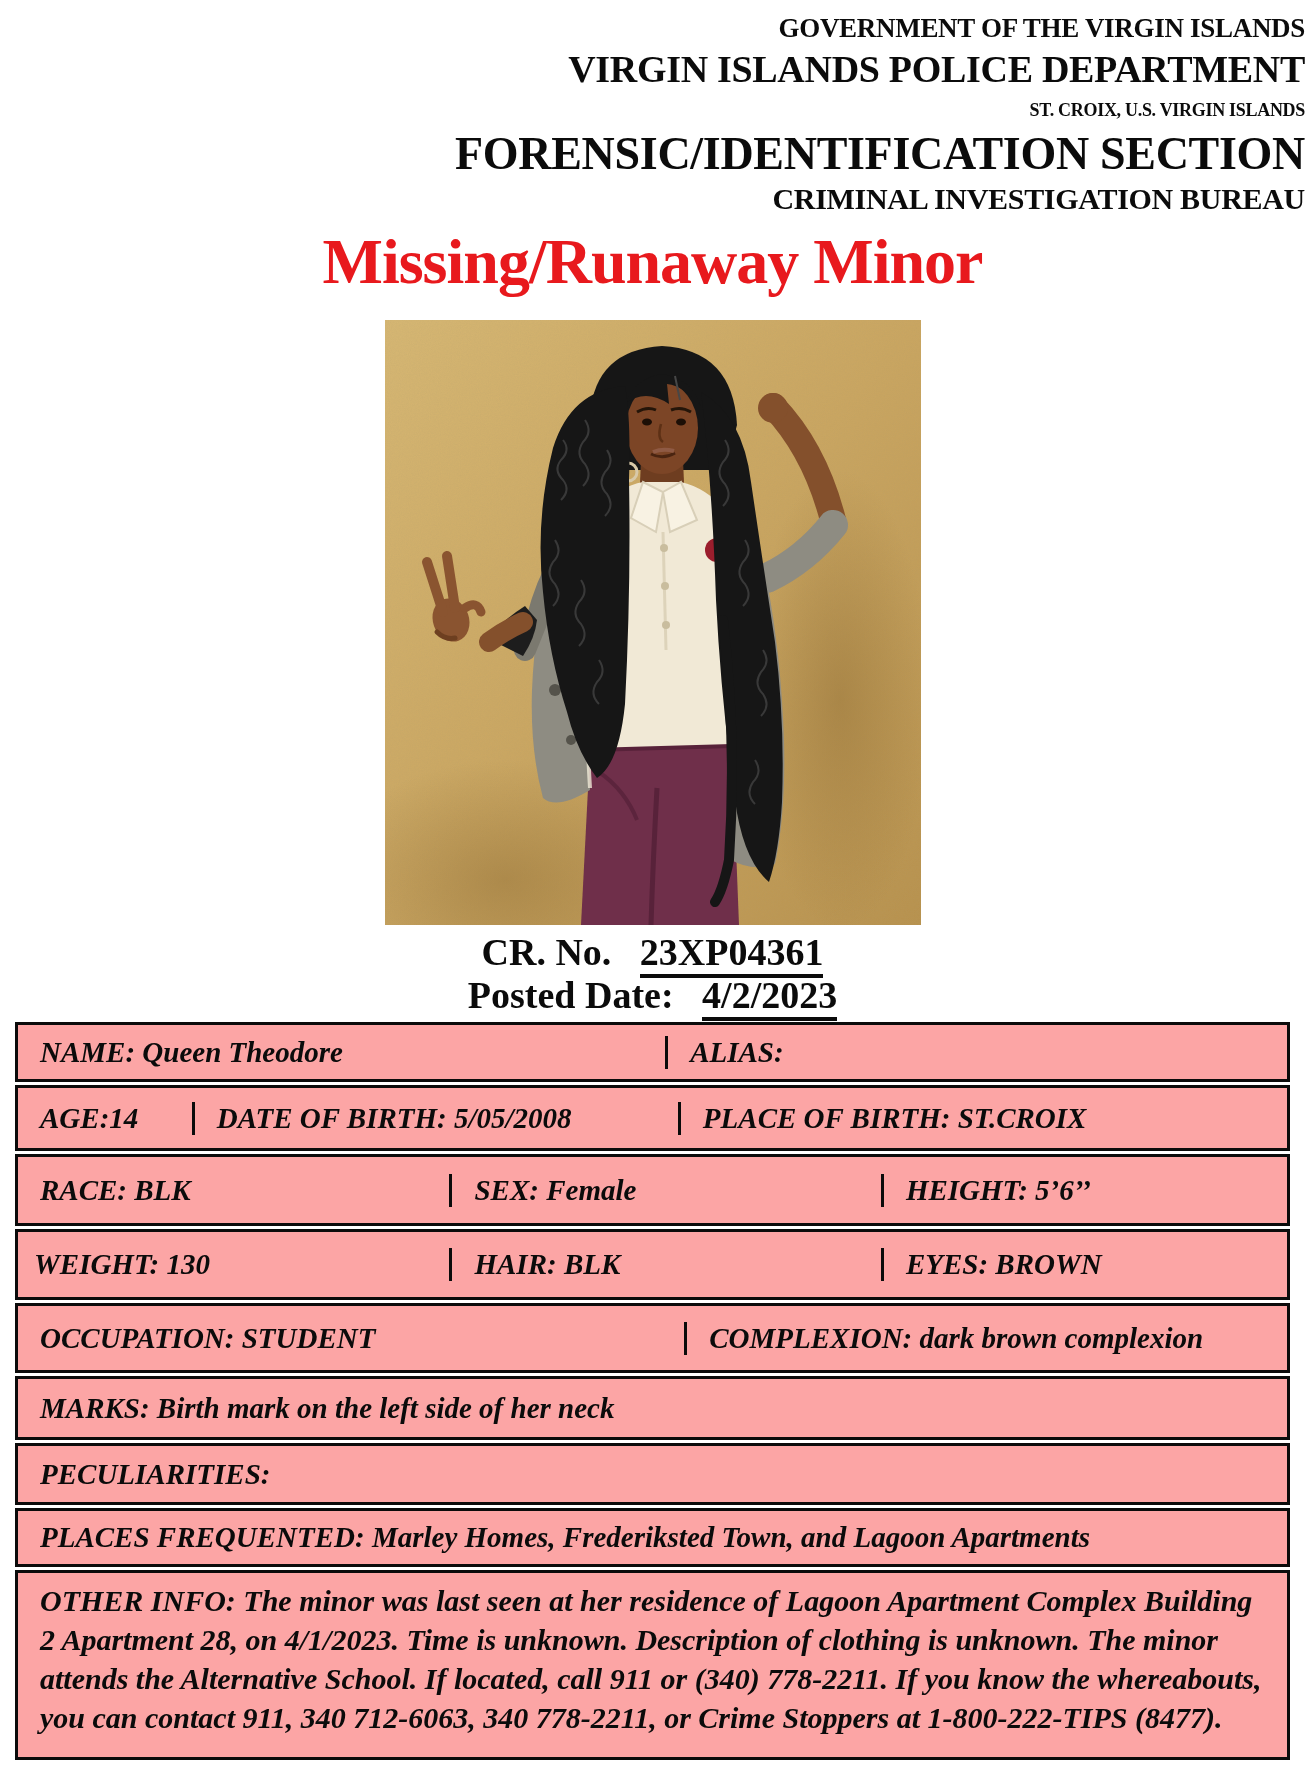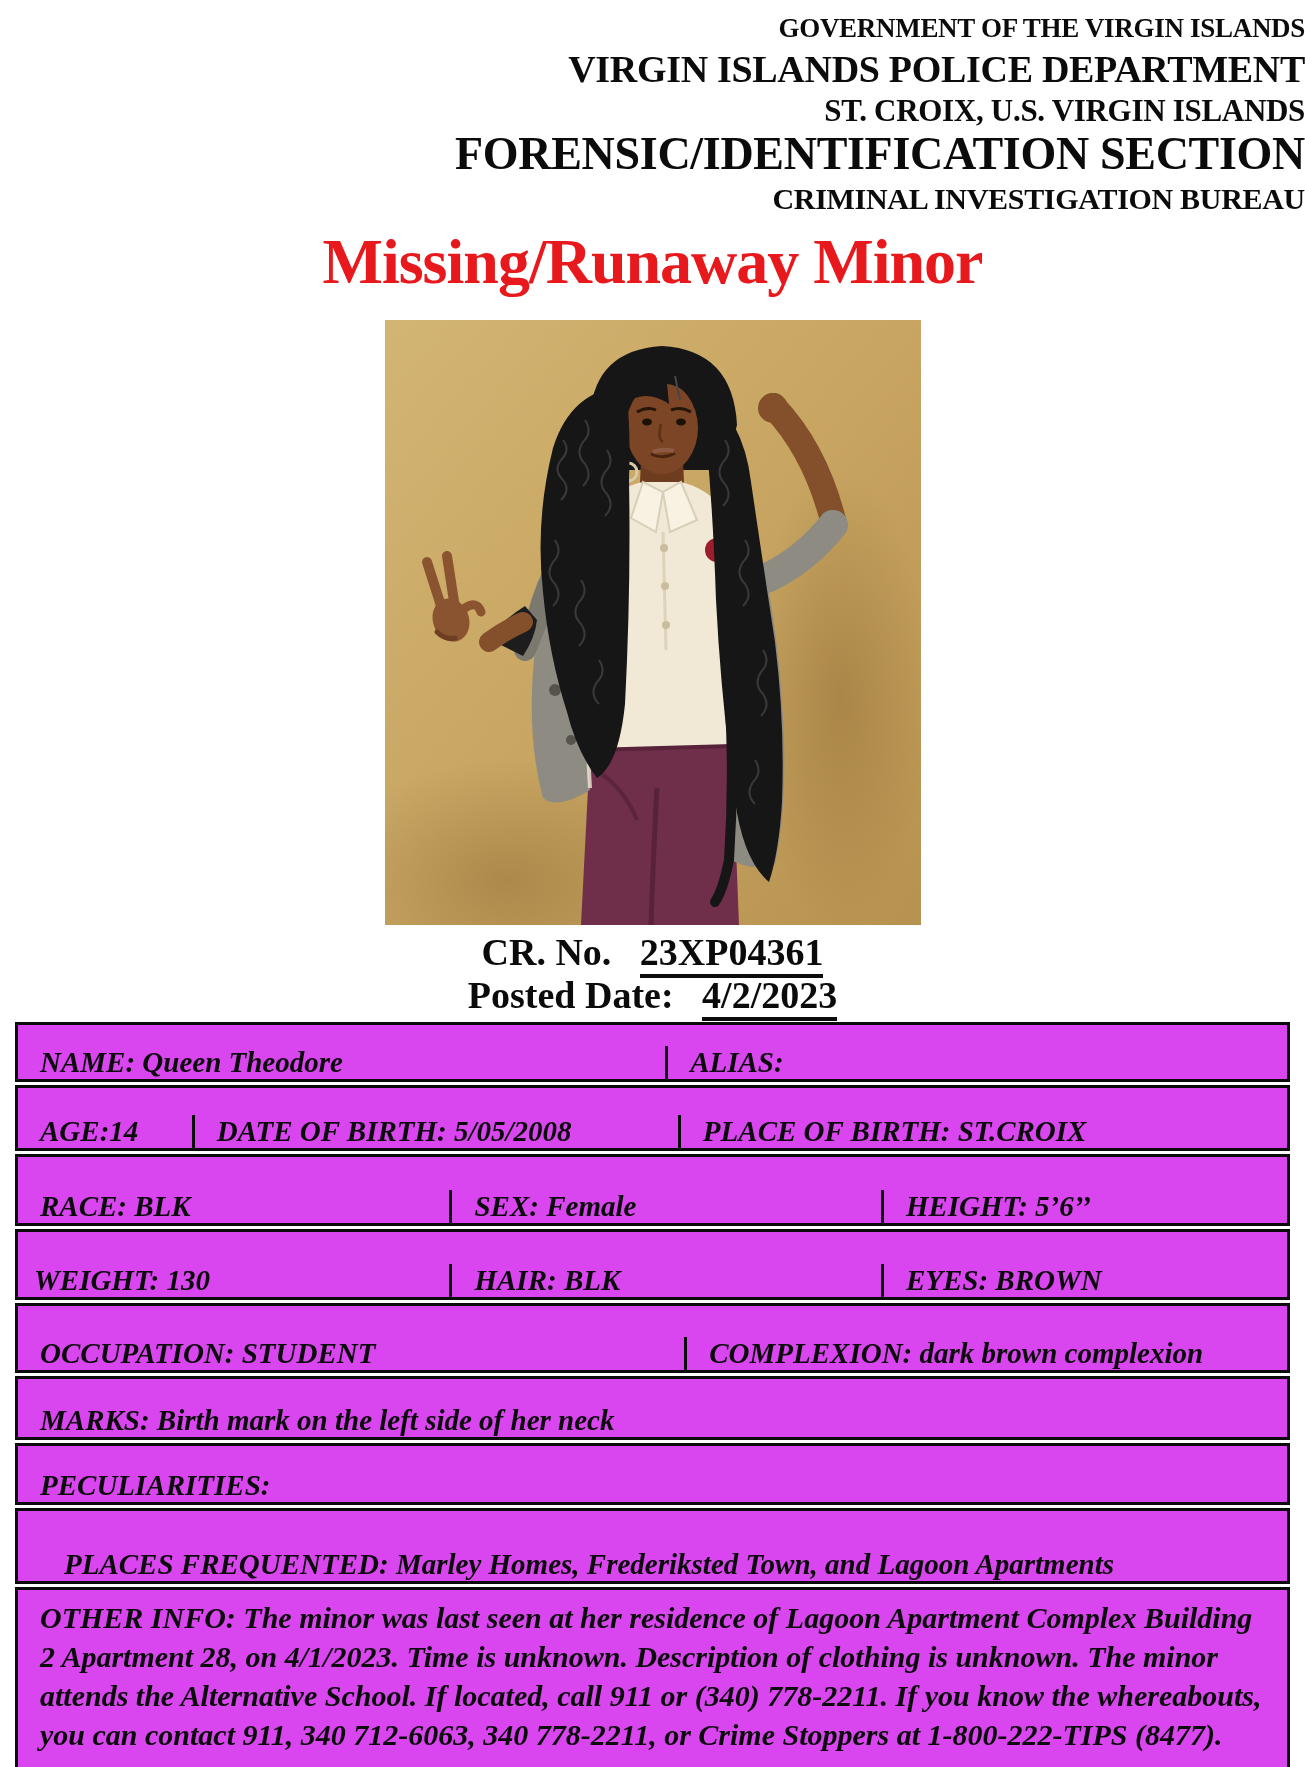--- a/index.html
+++ b/index.html
@@ -4,37 +4,37 @@
 <style>
   * { margin:0; padding:0; box-sizing:border-box; }
   body { background:#ffffff; font-family:"Liberation Serif","DejaVu Serif",serif; color:#0b0b0b; }
   .page { width:1305px; min-height:1767px; margin:0 auto; background:#ffffff; padding-top:10px; }
 
   
   .hdr { text-align:right; }
   .hdr-line { font-weight:bold; letter-spacing:-0.3px; }
   .hl1 { font-size:27px; line-height:36px; }
   .hl2 { font-size:38px; line-height:47px; }
-  .hl3 { font-size:31px; line-height:35px; }
+  .hl3 { font-size:18px; line-height:35px; }
   .hl4 { font-size:46px; line-height:51px; }
   .hl5 { font-size:30px; line-height:39px; }
   .alert-title { color:#e8191d; font-size:64px; font-weight:bold; line-height:72px; margin-top:8px; text-align:center; letter-spacing:-1px; }
 
   
   .photo-wrap { width:536px; height:605px; margin:22px auto 0; overflow:hidden; }
   .photo-wrap svg { display:block; }
 
   
   .case-block { text-align:center; margin-top:6px; }
   .case-line { font-size:38px; font-weight:bold; line-height:43px; }
   .uline { border-bottom:4px solid #0b0b0b; padding-bottom:1px; }
 
   
   .dtable { margin:5px 15px 0; }
-  .trow { display:flex; border:3px solid #0b0b0b; margin-bottom:3px; background:#d946ef; align-items:flex-end; }
+  .trow { display:flex; border:3px solid #0b0b0b; margin-bottom:3px; background:#fca5a5; align-items:center; }
   .cell { display:flex; align-items:center; padding-left:22px; padding-right:10px;
           font-size:29px; font-weight:bold; font-style:italic; }
   .cell + .cell { border-left:3px solid #0b0b0b; }
   .otherinfo { display:block; padding:8px 22px 10px; font-size:30px; font-weight:bold; font-style:italic; line-height:39px; min-height:184px; }
 </style>
 </head>
 <body>
 
 <div class="page">
 
@@ -194,21 +194,21 @@
     </div>
 
     <div class="trow" style="height:64px;">
       <div class="cell" style="width:100%;">MARKS: Birth mark on the left side of her neck</div>
     </div>
 
     <div class="trow" style="height:62px;">
       <div class="cell" style="width:100%;">PECULIARITIES:</div>
     </div>
 
-    <div class="trow" style="height:76px;padding-left:24px;">
+    <div class="trow" style="height:59px;">
       <div class="cell" style="width:100%;">PLACES FREQUENTED: Marley Homes, Frederiksted Town, and Lagoon Apartments</div>
     </div>
 
     <div class="trow">
       <div class="otherinfo" style="width:100%;">OTHER INFO: The minor was last seen at her residence of Lagoon Apartment Complex Building 2 Apartment 28, on 4/1/2023. Time is unknown. Description of clothing is unknown. The minor attends the Alternative School. If located, call 911 or (340) 778-2211. If you know the whereabouts, you can contact 911, 340 712-6063, 340 778-2211, or Crime Stoppers at 1-800-222-TIPS (8477).</div>
     </div>
 
   </div>
 </div>
 

